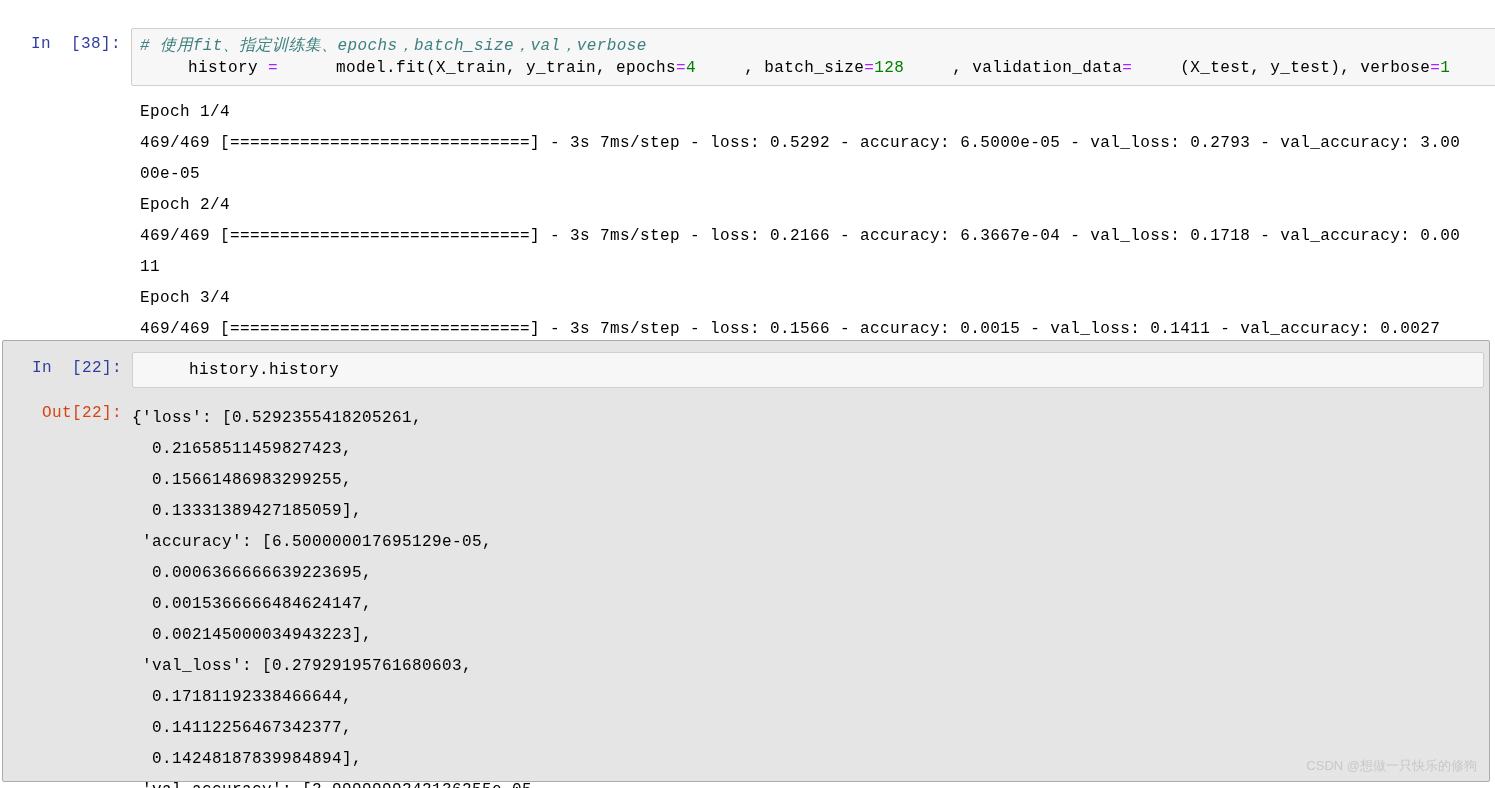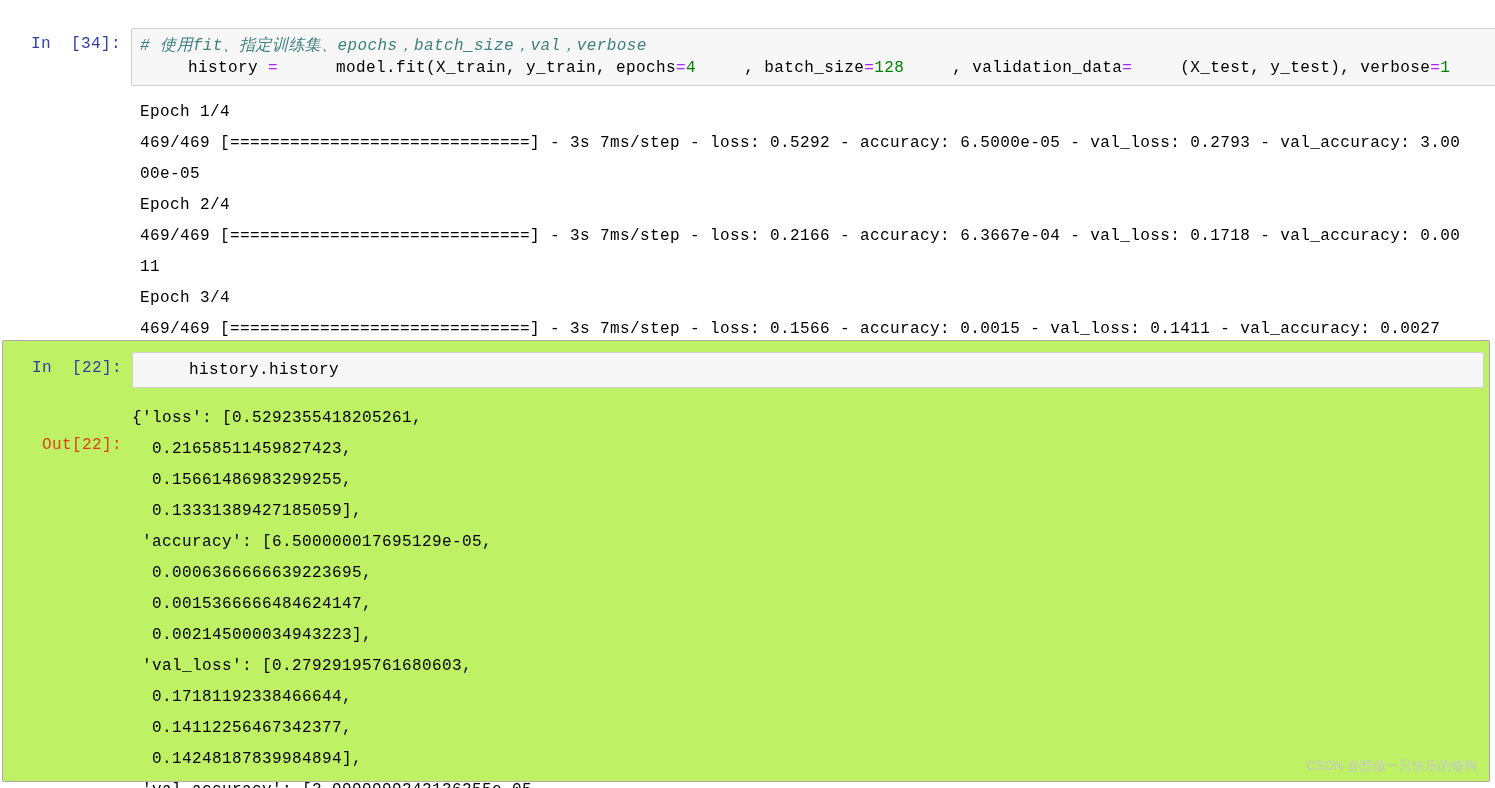--- a/index.html
+++ b/index.html
@@ -23,36 +23,36 @@
   .tok-num{color:#008000;}
   .tok-plain{color:#000000;margin-left:48px;}
   pre.output{
     margin:0;line-height:31px;color:#000;white-space:pre;
     font-family:"Liberation Mono","DejaVu Sans Mono",monospace;font-size:16px;letter-spacing:0.4px;
   }
   #cell-21-input-row{position:absolute;top:28px;left:0;width:1483px;}
   #cell-21-output{position:absolute;top:97px;left:140px;}
   #cell-22-box{
     position:absolute;top:340px;left:2px;width:1488px;height:442px;
-    border:1px solid #ababab;border-radius:2px;box-sizing:border-box;background:#bef264;
+    border:1px solid #ababab;border-radius:2px;box-sizing:border-box;background:#e5e5e5;
   }
   #cell-22-input-row{margin-top:11px;width:1481px;}
   #cell-22-output-row{margin-top:15px;width:1481px;}
   #cell-22-box .prompt-col{flex:0 0 129px;width:129px;}
-  #cell-22-output-row .prompt-col{padding-top:1px;margin-top:32px;}
+  #cell-22-output-row .prompt-col{padding-top:1px;}
   .watermark{
     position:absolute;right:18px;top:757px;color:#c8c8c8;
     font-family:"Liberation Sans","DejaVu Sans",sans-serif;font-size:13px;
   }
 </style>
 </head>
 <body>
 
 <div class="row mono" id="cell-21-input-row">
-  <div class="prompt-col in-prompt">In  [34]:</div>
+  <div class="prompt-col in-prompt">In  [38]:</div>
   <div class="input-box mono">
       <div class="code-line"><span class="tok-comment"># 使用fit、指定训练集、epochs，batch_size，val，verbose</span></div>
       <div class="code-line"><span class="tok-plain">history </span><span class="tok-op">=</span><span class="tok-plain"> model.fit(X_train, y_train, epochs</span><span class="tok-op">=</span><span class="tok-num">4</span><span class="tok-plain">, batch_size</span><span class="tok-op">=</span><span class="tok-num">128</span><span class="tok-plain">, validation_data</span><span class="tok-op">=</span><span class="tok-plain">(X_test, y_test), verbose</span><span class="tok-op">=</span><span class="tok-num">1</span><span class="tok-plain">)</span></div>
     </div>
 </div>
 
 <pre class="output" id="cell-21-output">Epoch 1/4
 469/469 [==============================] - 3s 7ms/step - loss: 0.5292 - accuracy: 6.5000e-05 - val_loss: 0.2793 - val_accuracy: 3.00
 00e-05
 Epoch 2/4

